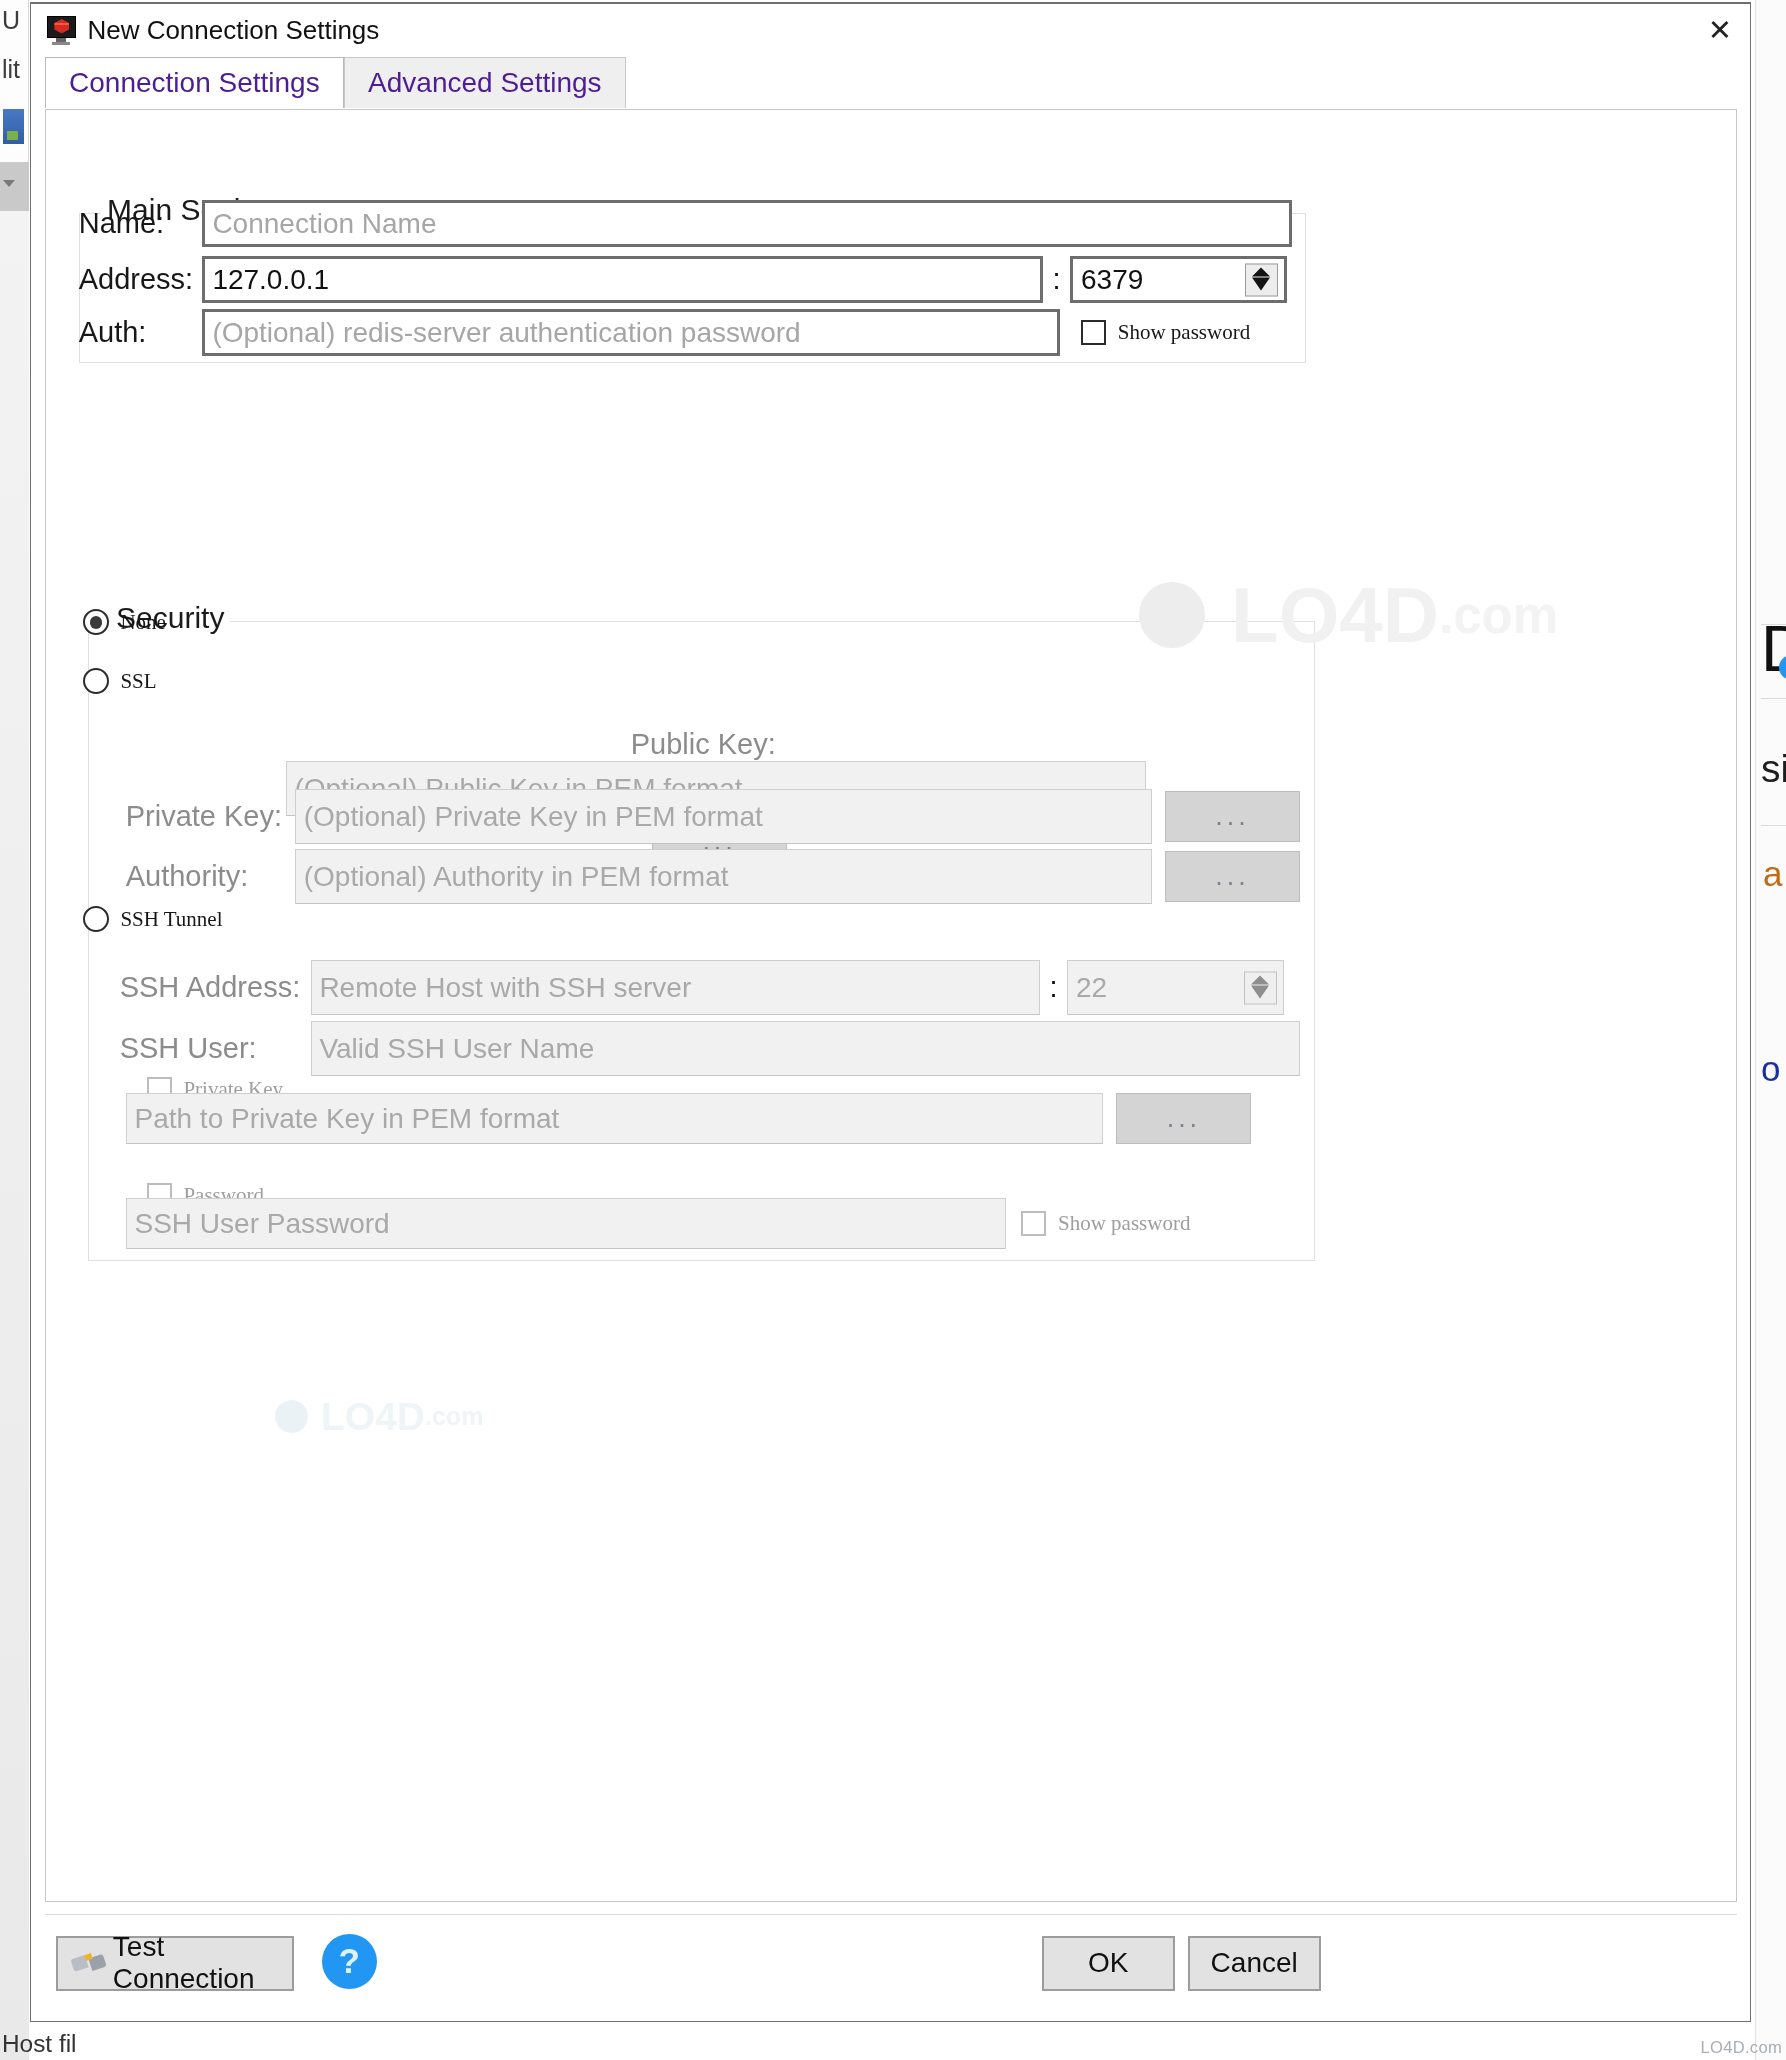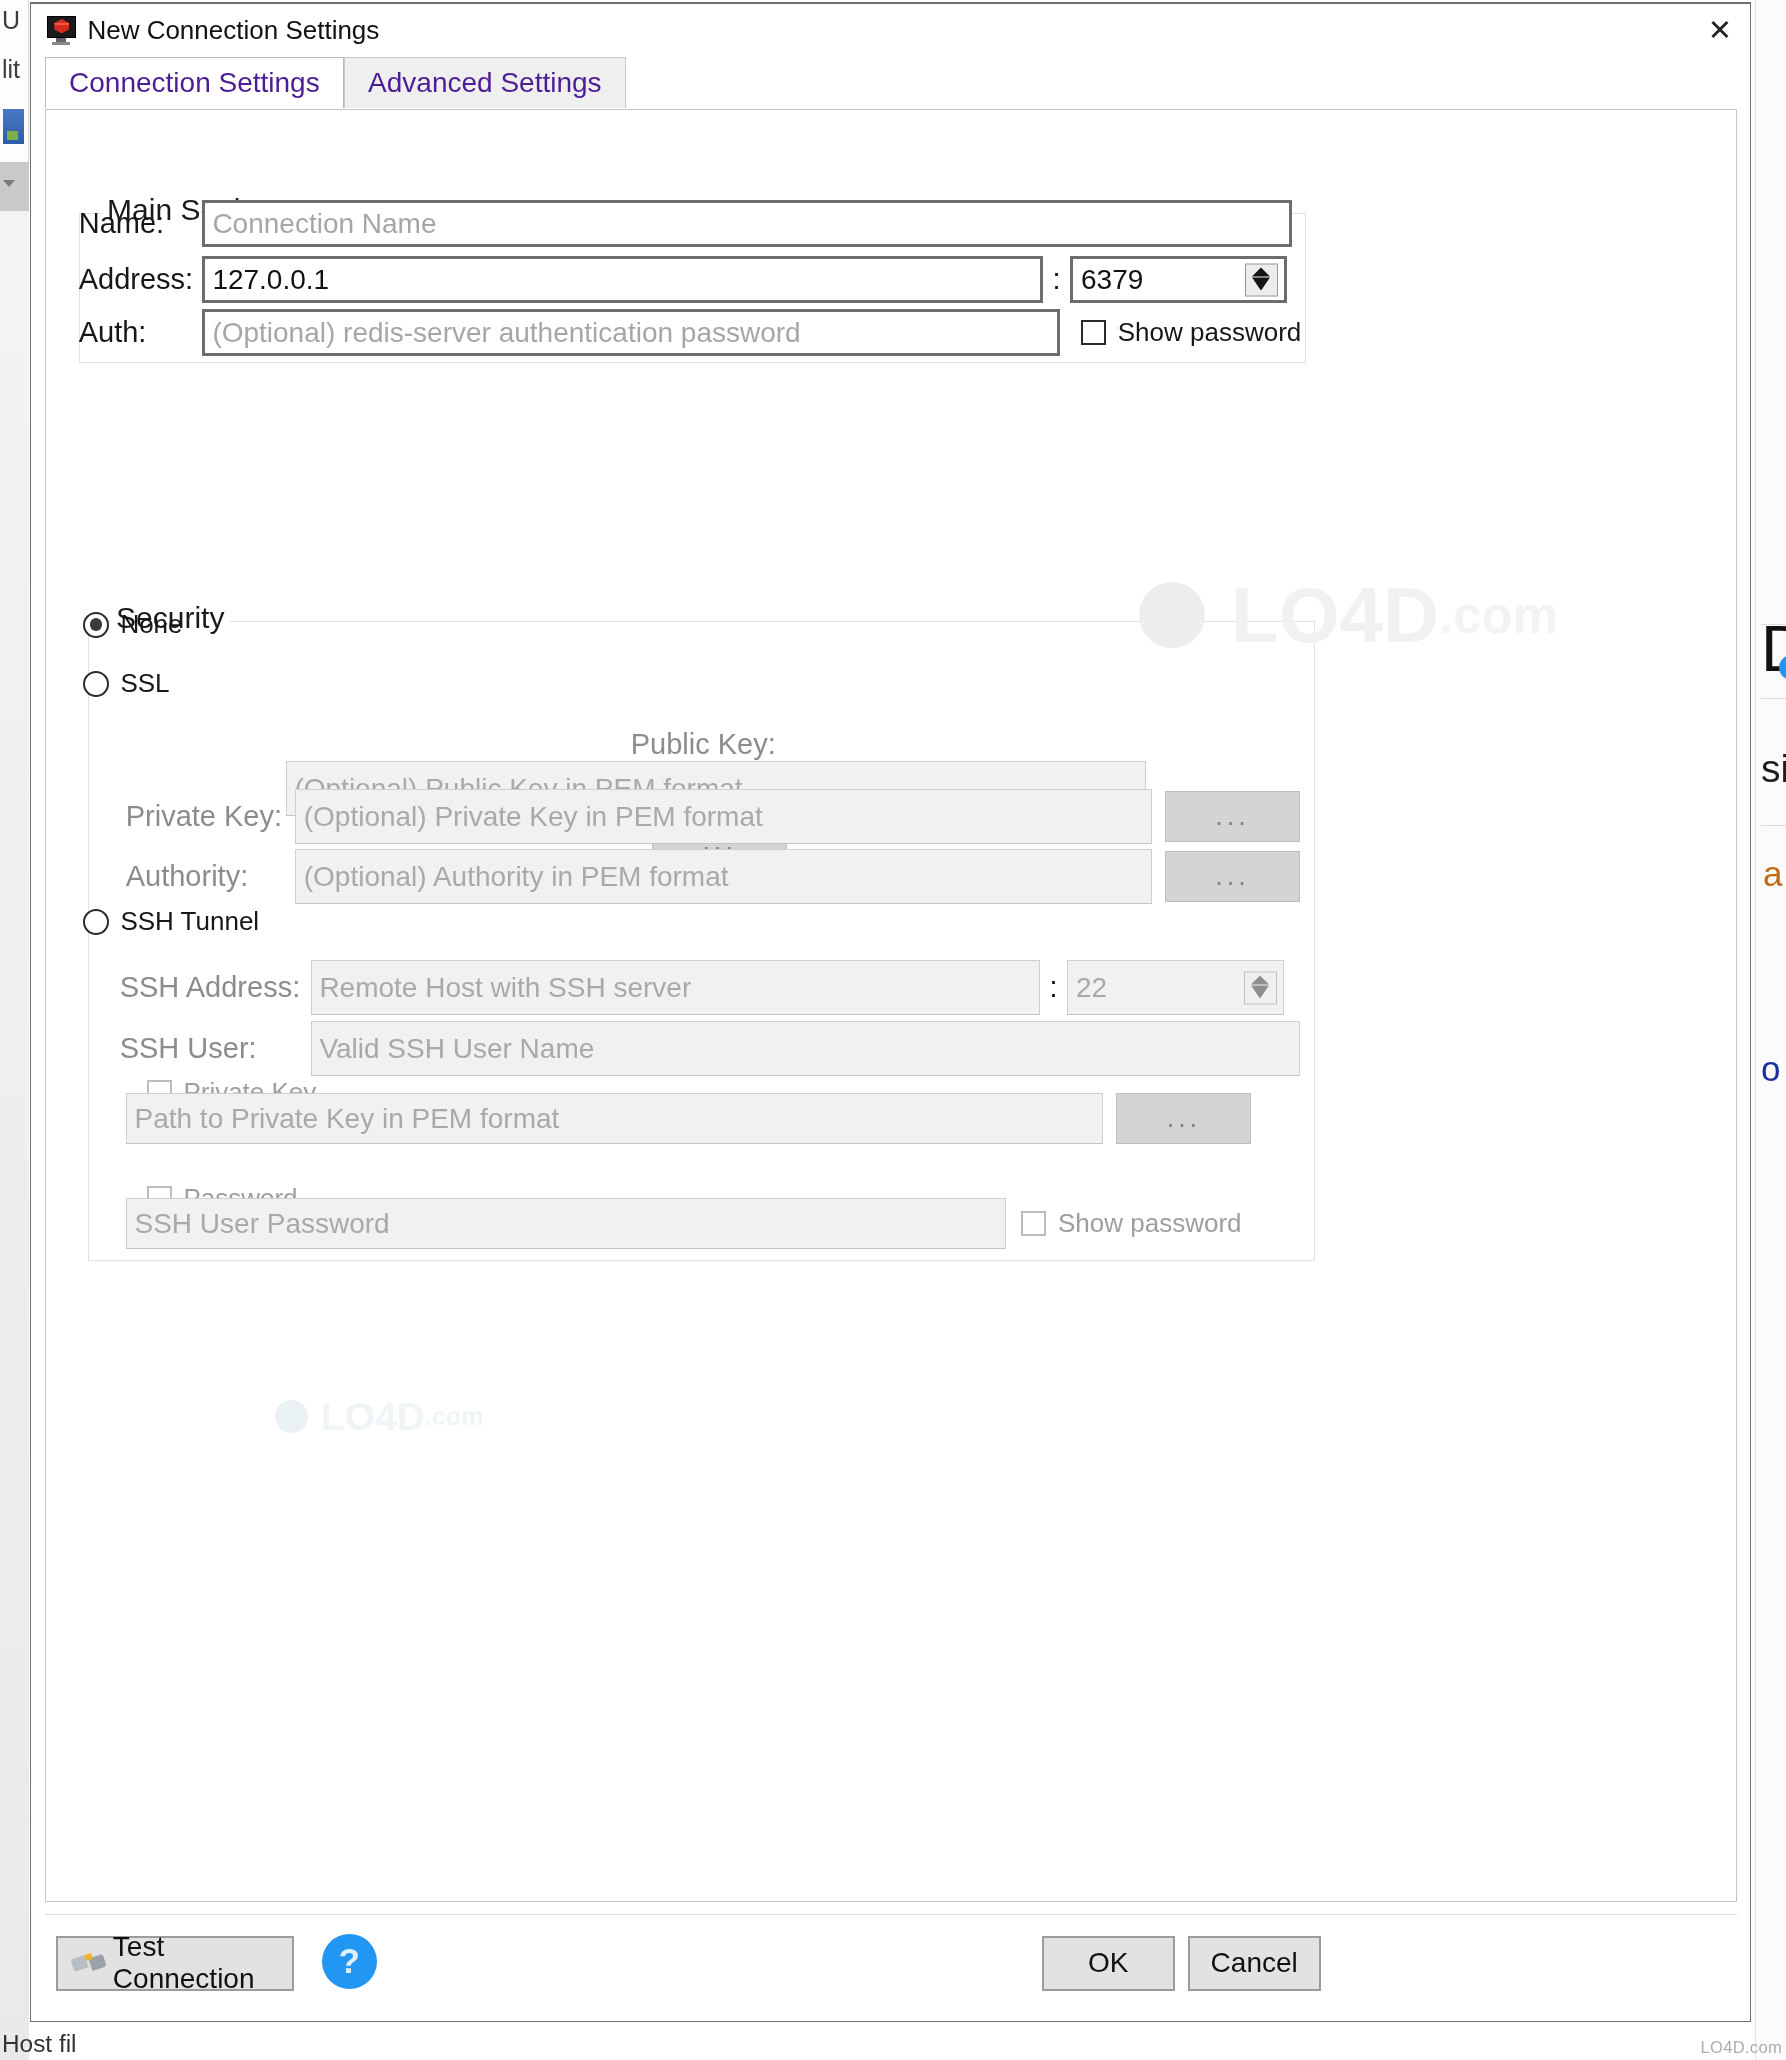--- a/index.html
+++ b/index.html
@@ -130,21 +130,21 @@
                     border-left:9.8px solid transparent;border-right:9.8px solid transparent;border-top:13.7px solid #141414; }
   .spin-btn.dis { background:#efefef; border-color:#c2c2c2; }
   .spin-btn.dis .up { border-bottom-color:#8e8e8e; }
   .spin-btn.dis .down { border-top-color:#8e8e8e; }
 
   
   .cbx { width: 25px; height: 25px; border: 2.9px solid #2b2b2b; background: #fff; flex: none; }
   .cbx.dis { border: 2px solid #bdbdbd; }
   .rad { width: 26px; height: 26px; border-radius: 50%; border: 2.9px solid #2b2b2b; background: #fff; flex: none; position: relative; }
   .rad.sel:after { content:""; position:absolute; left:4.9px; top:4.9px; width:12.7px; height:12.7px; border-radius:50%; background:#3a3a3a; }
-  .cb-text { font-size: 26px; color: #171717; margin-left: 11.7px; }
+  .cb-text { font-size: 21px; color: #171717; margin-left: 11.7px; font-family: Liberation Serif, serif; }
   .cb-text.dim { color: #9e9e9e; }
 
   .dots-btn {
     background: #d4d4d4; border: 1px solid #bdbdbd;
     display: flex; align-items: center; justify-content: center;
     font-size: 27px; color: #6a7280; letter-spacing: 3.9px; height: 51px;
   }
   .dots-btn.dis { color: #7e848e; }
 
   

